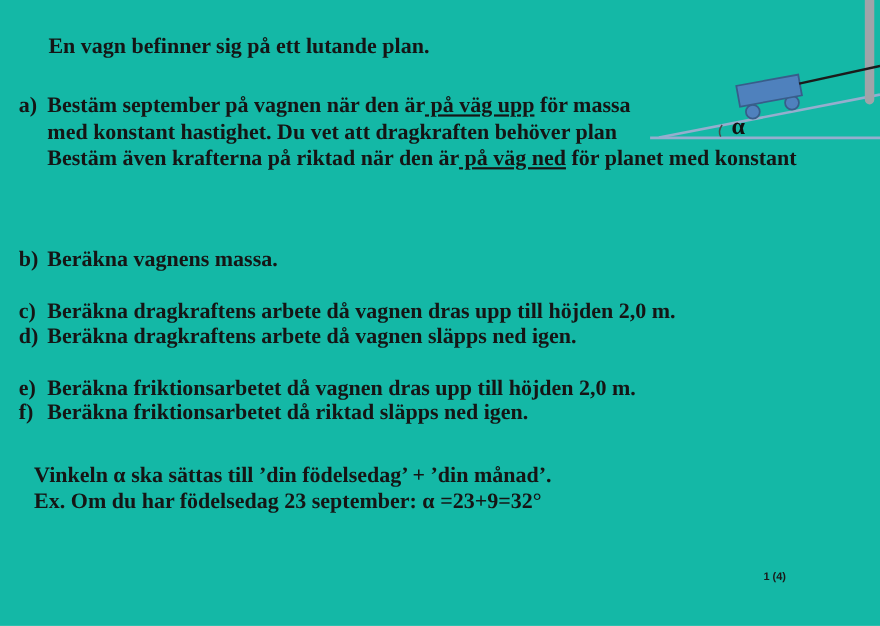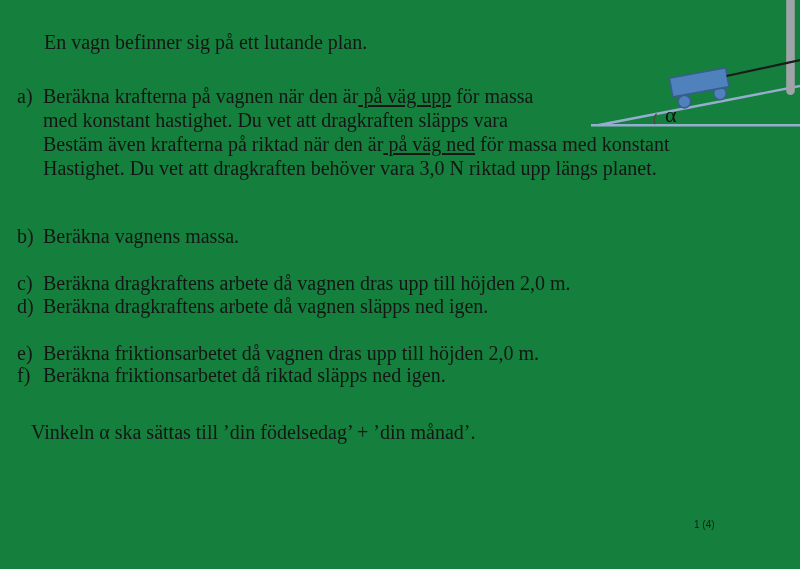--- a/index.html
+++ b/index.html
@@ -1,18 +1,18 @@
 <!DOCTYPE html>
 <html style="--cart: #4F81BD; --cartb: #385D8A; --line: #95AECE; --pole: #A0A4A9; --rope: #1b1b1b; --arc: #4a4a4a;"><head>
 <meta charset="utf-8">
 <style>
   html,body{margin:0;padding:0;background:#ffffff;}
   .page{
-    position:relative;width:800px;height:569px;background:#15803d;
-    font-family:"Liberation Serif",serif;color:#151515;overflow:hidden;
+    position:relative;width:800px;height:569px;background:#14b8a6;
+    font-family:"Liberation Serif",serif;color:#151515;overflow:hidden;font-weight:bold;
   }
   .block{position:absolute;font-size:20px;line-height:24px;white-space:nowrap;}
   #intro{left:44px;top:30px;}
   .task{position:absolute;left:17px;font-size:20px;line-height:24px;white-space:nowrap;display:flex;align-items:flex-start;}
   .task .lbl{flex:0 0 26px;width:26px;}
   #task-a{top:84px;}
   #task-b{top:224px;}
   #task-c{top:271px;}
   #task-d{top:294px;}
   #task-e{top:341px;}
@@ -34,24 +34,23 @@
 </head>
 <body>
 
 <div class="page">
 
   <div class="block" id="intro">En vagn befinner sig på ett lutande plan.</div>
 
   <div class="task" id="task-a">
     <span class="lbl">a)</span>
     <div class="tlines">
-        <div><span>Beräkna krafterna på vagnen när den är</span><span class="u"> på väg upp</span><span> för massa</span></div>
-        <div><span>med konstant hastighet. Du vet att dragkraften släpps vara</span></div>
-        <div><span>Bestäm även krafterna på riktad när den är</span><span class="u"> på väg ned</span><span> för massa med konstant</span></div>
-        <div><span>Hastighet. Du vet att dragkraften behöver vara 3,0 N riktad upp längs planet.</span></div>
+        <div><span>Bestäm september på vagnen när den är</span><span class="u"> på väg upp</span><span> för massa</span></div>
+        <div><span>med konstant hastighet. Du vet att dragkraften behöver plan</span></div>
+        <div><span>Bestäm även krafterna på riktad när den är</span><span class="u"> på väg ned</span><span> för planet med konstant</span></div>
       </div>
   </div>
 
   <div class="task" id="task-b">
     <span class="lbl">b)</span>
     <div class="tlines">
         <div><span>Beräkna vagnens massa.</span></div>
       </div>
   </div>
 
@@ -78,20 +77,21 @@
 
   <div class="task" id="task-f">
     <span class="lbl">f)</span>
     <div class="tlines">
         <div><span>Beräkna friktionsarbetet då riktad släpps ned igen.</span></div>
       </div>
   </div>
 
   <div class="block" id="footer">
     <div>Vinkeln α ska sättas till ’din födelsedag’ + ’din månad’.</div>
+    <div>Ex. Om du har födelsedag 23 september: α =23+9=32°</div>
   </div>
 
   <div id="pagenum">1 (4)</div>
 
   <svg id="diagram" viewBox="0 0 220 132" width="220" height="132" aria-hidden="true">
     <line class="blueline" x1="11" y1="125.3" x2="220" y2="125.3"></line>
     <line class="blueline" x1="19" y1="125" x2="220" y2="86"></line>
     <path class="arc" d="M76.5,113.6 C73.6,117.4 73.4,120.8 75.2,124.2"></path>
     <circle class="cartfill" cx="104.4" cy="101.6" r="6.3"></circle>
     <circle class="cartfill" cx="140" cy="93.4" r="6.3"></circle>

